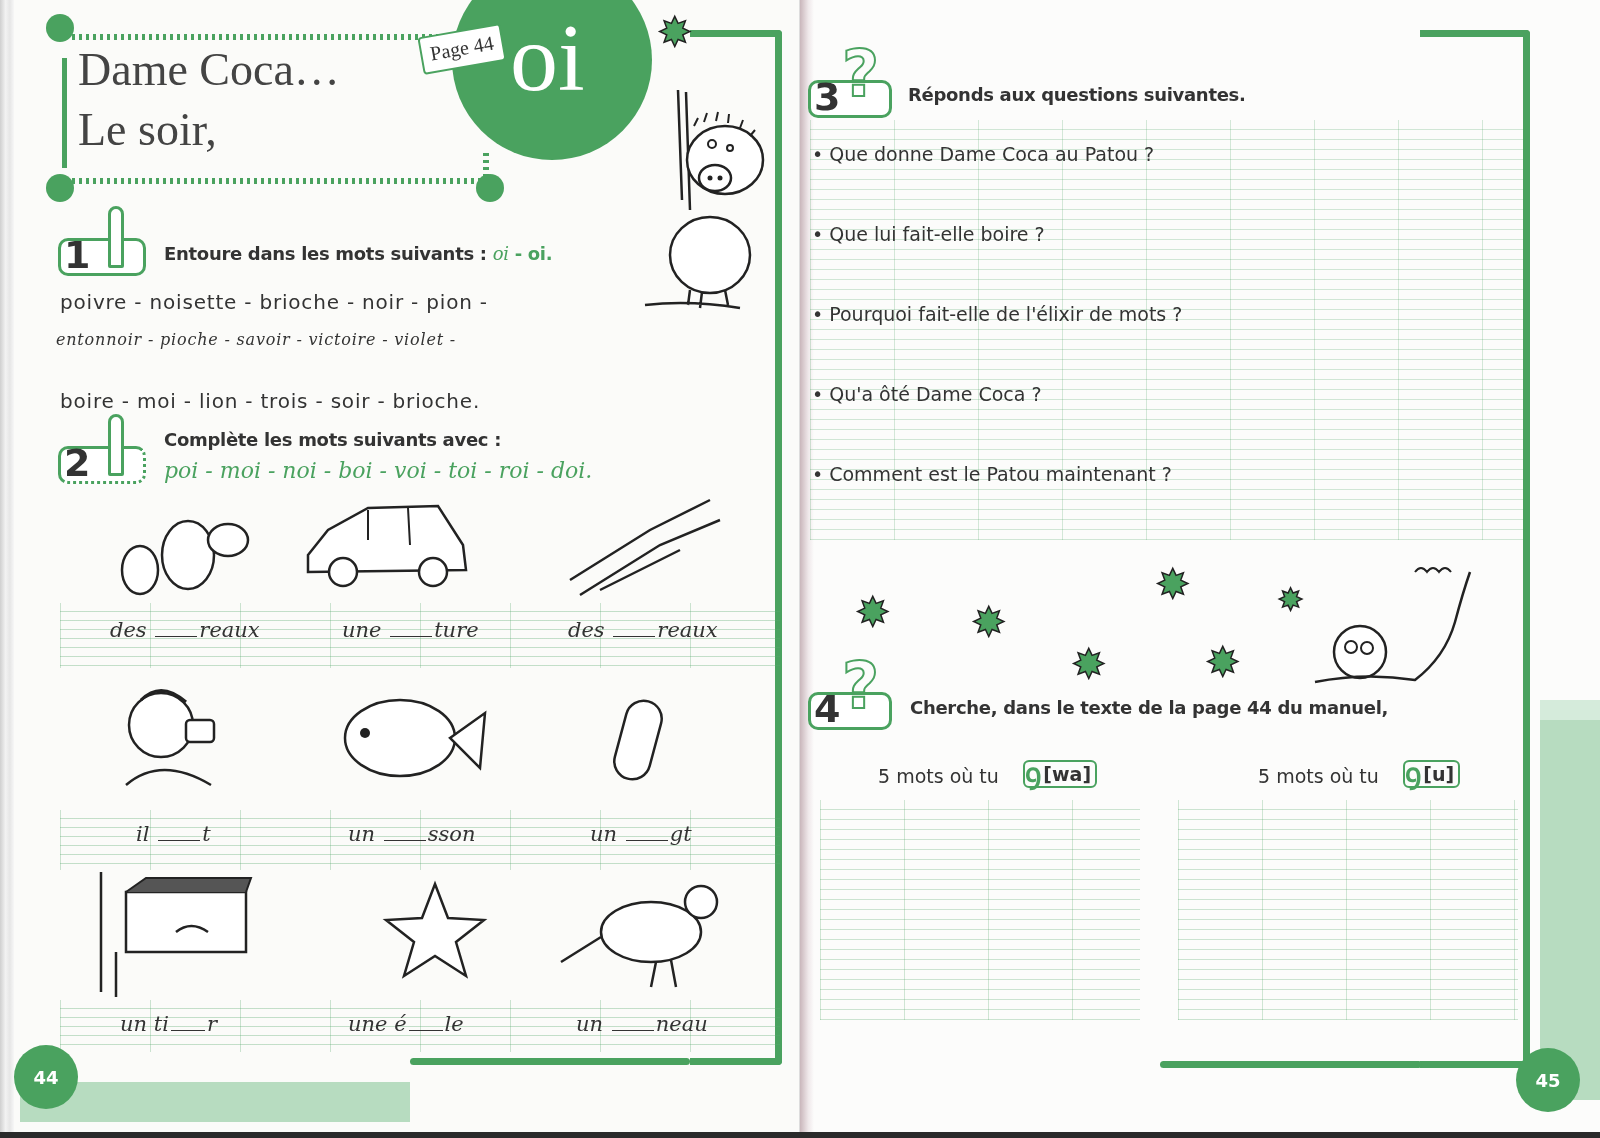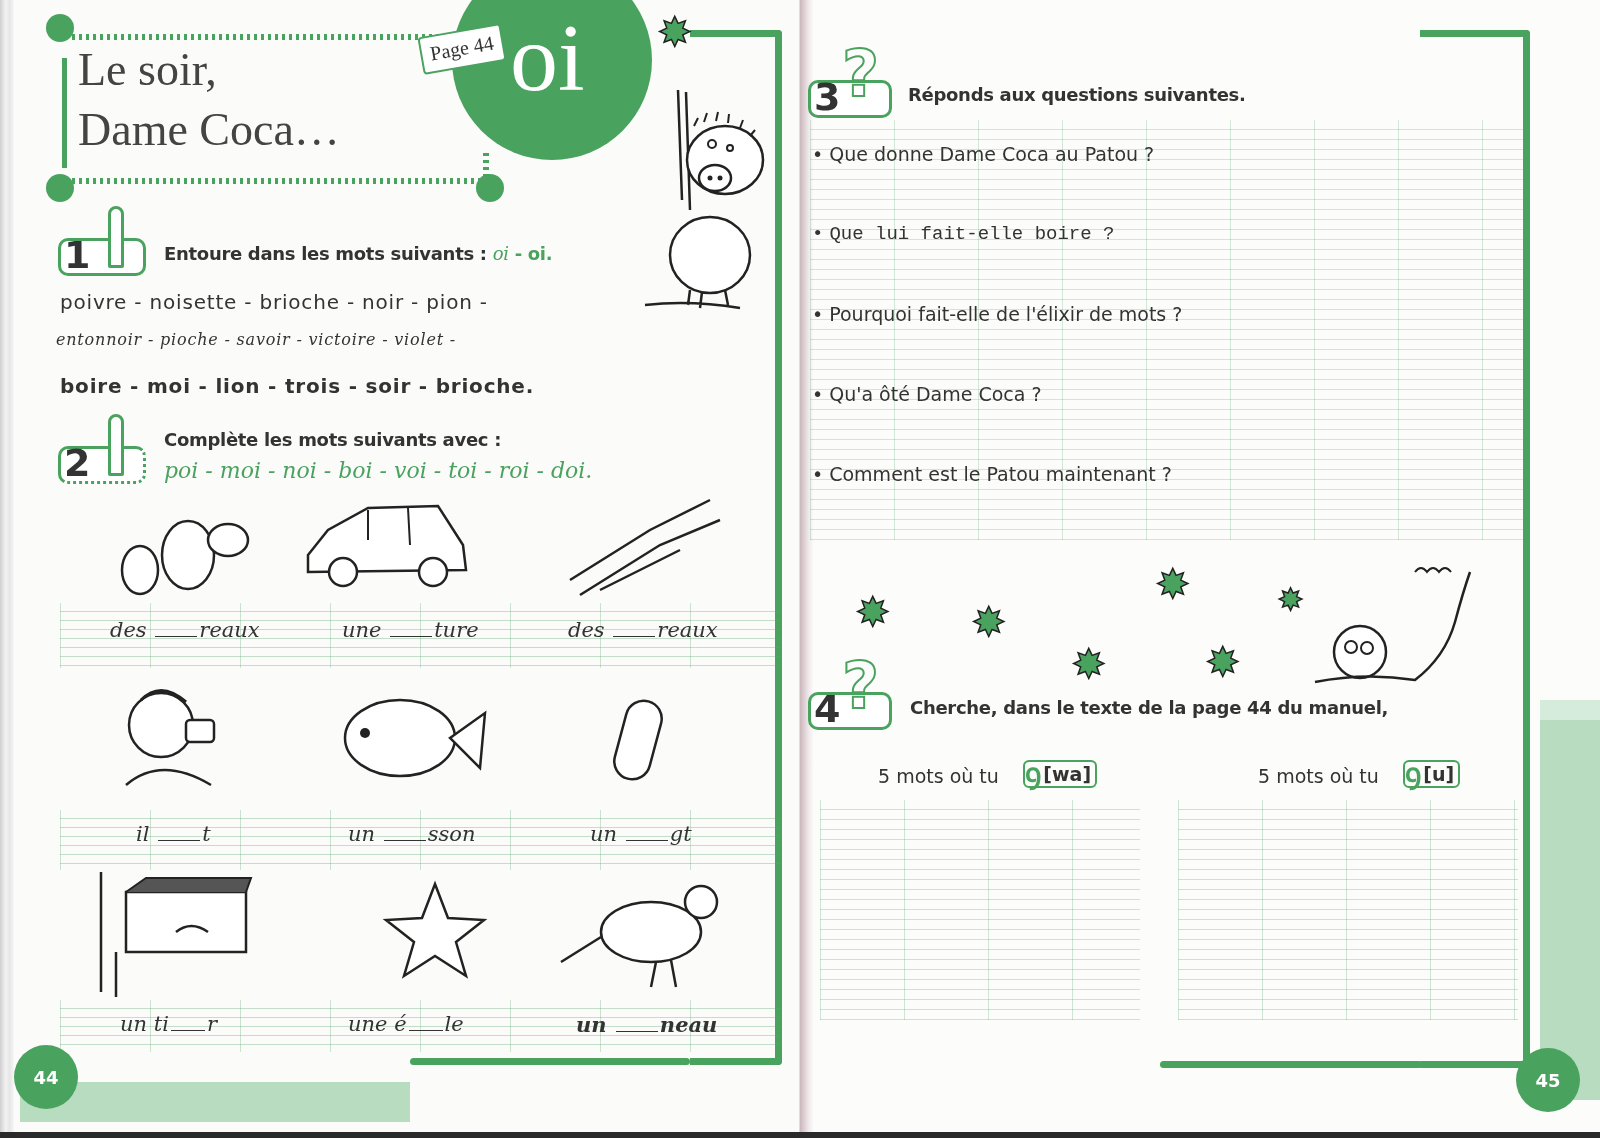--- a/index.html
+++ b/index.html
@@ -99,22 +99,22 @@
 
     <div class="title-frame">
       <div class="dots-top"></div>
       <div class="dots-bot"></div>
       <div class="bar-left"></div>
       <div class="dot" style="left:-16px;top:-14px;"></div>
       <div class="dot" style="left:-16px;bottom:-12px;"></div>
       <div class="dot" style="right:-12px;bottom:-12px;"></div>
     </div>
     <div class="title-text">
+      <div>Dame Coca…</div>
       <div>Le soir,</div>
-      <div>Dame Coca…</div>
     </div>
 
     <div class="oi-circle"></div>
     <div class="oi-drop"></div>
     <div class="oi-text">oi</div>
     <div class="page-badge">Page 44</div>
 
     <div class="frame-right"></div>
     <div class="frame-right-bottom-ext"></div>
     <div class="star" style="left:658px;top:12px;">✸</div>
@@ -136,21 +136,21 @@
       <div class="box"></div>
       <div class="pencil"></div>
       <div class="num">1</div>
     </div>
     <div class="ex-title" style="left:164px;top:243px;">
       <span>Entoure dans les mots suivants :</span>
       <span class="green cursive" style="font-weight:normal;">oi</span><span class="green"> - </span><span class="green">oi.</span>
     </div>
     <div class="word-line" style="top:290px;">poivre - noisette - brioche - noir - pion -</div>
     <div class="word-line cursive" style="top:330px;left:56px;font-size:16px;">entonnoir - pioche - savoir - victoire - violet -</div>
-    <div class="word-line" style="top:374px;font-weight:bold;">boire - moi - lion - trois - soir - brioche.</div>
+    <div class="word-line" style="top:389px;">boire - moi - lion - trois - soir - brioche.</div>
 
     <div class="ex-badge" style="left:58px;top:414px;">
       <div class="box" style="border-style:solid dotted dotted solid;"></div>
       <div class="pencil"></div>
       <div class="num">2</div>
     </div>
     <div class="ex-title" style="left:164px;top:429px;">Complète les mots suivants avec :</div>
     <div class="cursive green" style="position:absolute;left:164px;top:458px;font-size:22px;">poi - moi - noi - boi - voi - toi - roi - doi.</div>
 
     <svg class="pic" style="left:118px;top:510px;" width="140" height="90">
@@ -220,21 +220,21 @@
       <path d="M45 65 L5 90 M100 90 L95 115 M115 88 L120 115" stroke="#222" stroke-width="2.5"></path>
     </svg>
 
     <div class="ruled" style="left:60px;top:1000px;width:720px;height:52px;"></div>
     <div class="fill-word" style="left:120px;top:1012px;">
       <span>un ti</span><span class="blank" style="width:34px;"></span><span>r</span>
     </div>
     <div class="fill-word" style="left:348px;top:1012px;">
       <span>une é</span><span class="blank" style="width:34px;"></span><span>le</span>
     </div>
-    <div class="fill-word" style="left:576px;top:1012px;font-weight:bold;">
+    <div class="fill-word" style="left:576px;top:1012px;">
       <span>un</span> <span class="blank"></span><span>neau</span>
     </div>
 
     <div class="band" style="left:20px;top:1082px;width:390px;"></div>
     <div class="page-num" style="left:14px;top:1045px;">44</div>
   </div>
 
   <div class="page page-right">
     <div class="edge-right-shadow"></div>
     <div class="ruled-fine" style="left:10px;top:120px;width:720px;height:420px;opacity:.9;"></div>
@@ -247,21 +247,21 @@
   <div class="r-frame-bottom-ext"></div>
 
   <div class="ex-badge" style="left:808px;top:48px;">
     <div class="box" style="width:84px;"></div>
     <div class="qmark">?</div>
     <div class="num">3</div>
   </div>
   <div class="ex-title" style="left:908px;top:84px;">Réponds aux questions suivantes.</div>
 
   <div class="question" style="top:143px;">Que donne Dame Coca au Patou ?</div>
-  <div class="question" style="top:223px;font-family:Liberation Mono, monospace;">Que lui fait-elle boire ?</div>
+  <div class="question" style="top:223px;">Que lui fait-elle boire ?</div>
   <div class="question" style="top:303px;">Pourquoi fait-elle de l'élixir de mots ?</div>
   <div class="question" style="top:383px;">Qu'a ôté Dame Coca ?</div>
   <div class="question" style="top:463px;">Comment est le Patou maintenant ?</div>
 
   <div class="star" style="left:856px;top:592px;">✸</div>
   <div class="star" style="left:972px;top:602px;">✸</div>
   <div class="star" style="left:1072px;top:644px;">✸</div>
   <div class="star" style="left:1156px;top:564px;">✸</div>
   <div class="star" style="left:1206px;top:642px;">✸</div>
   <div class="star" style="left:1278px;top:580px;font-size:30px;">✸</div>

